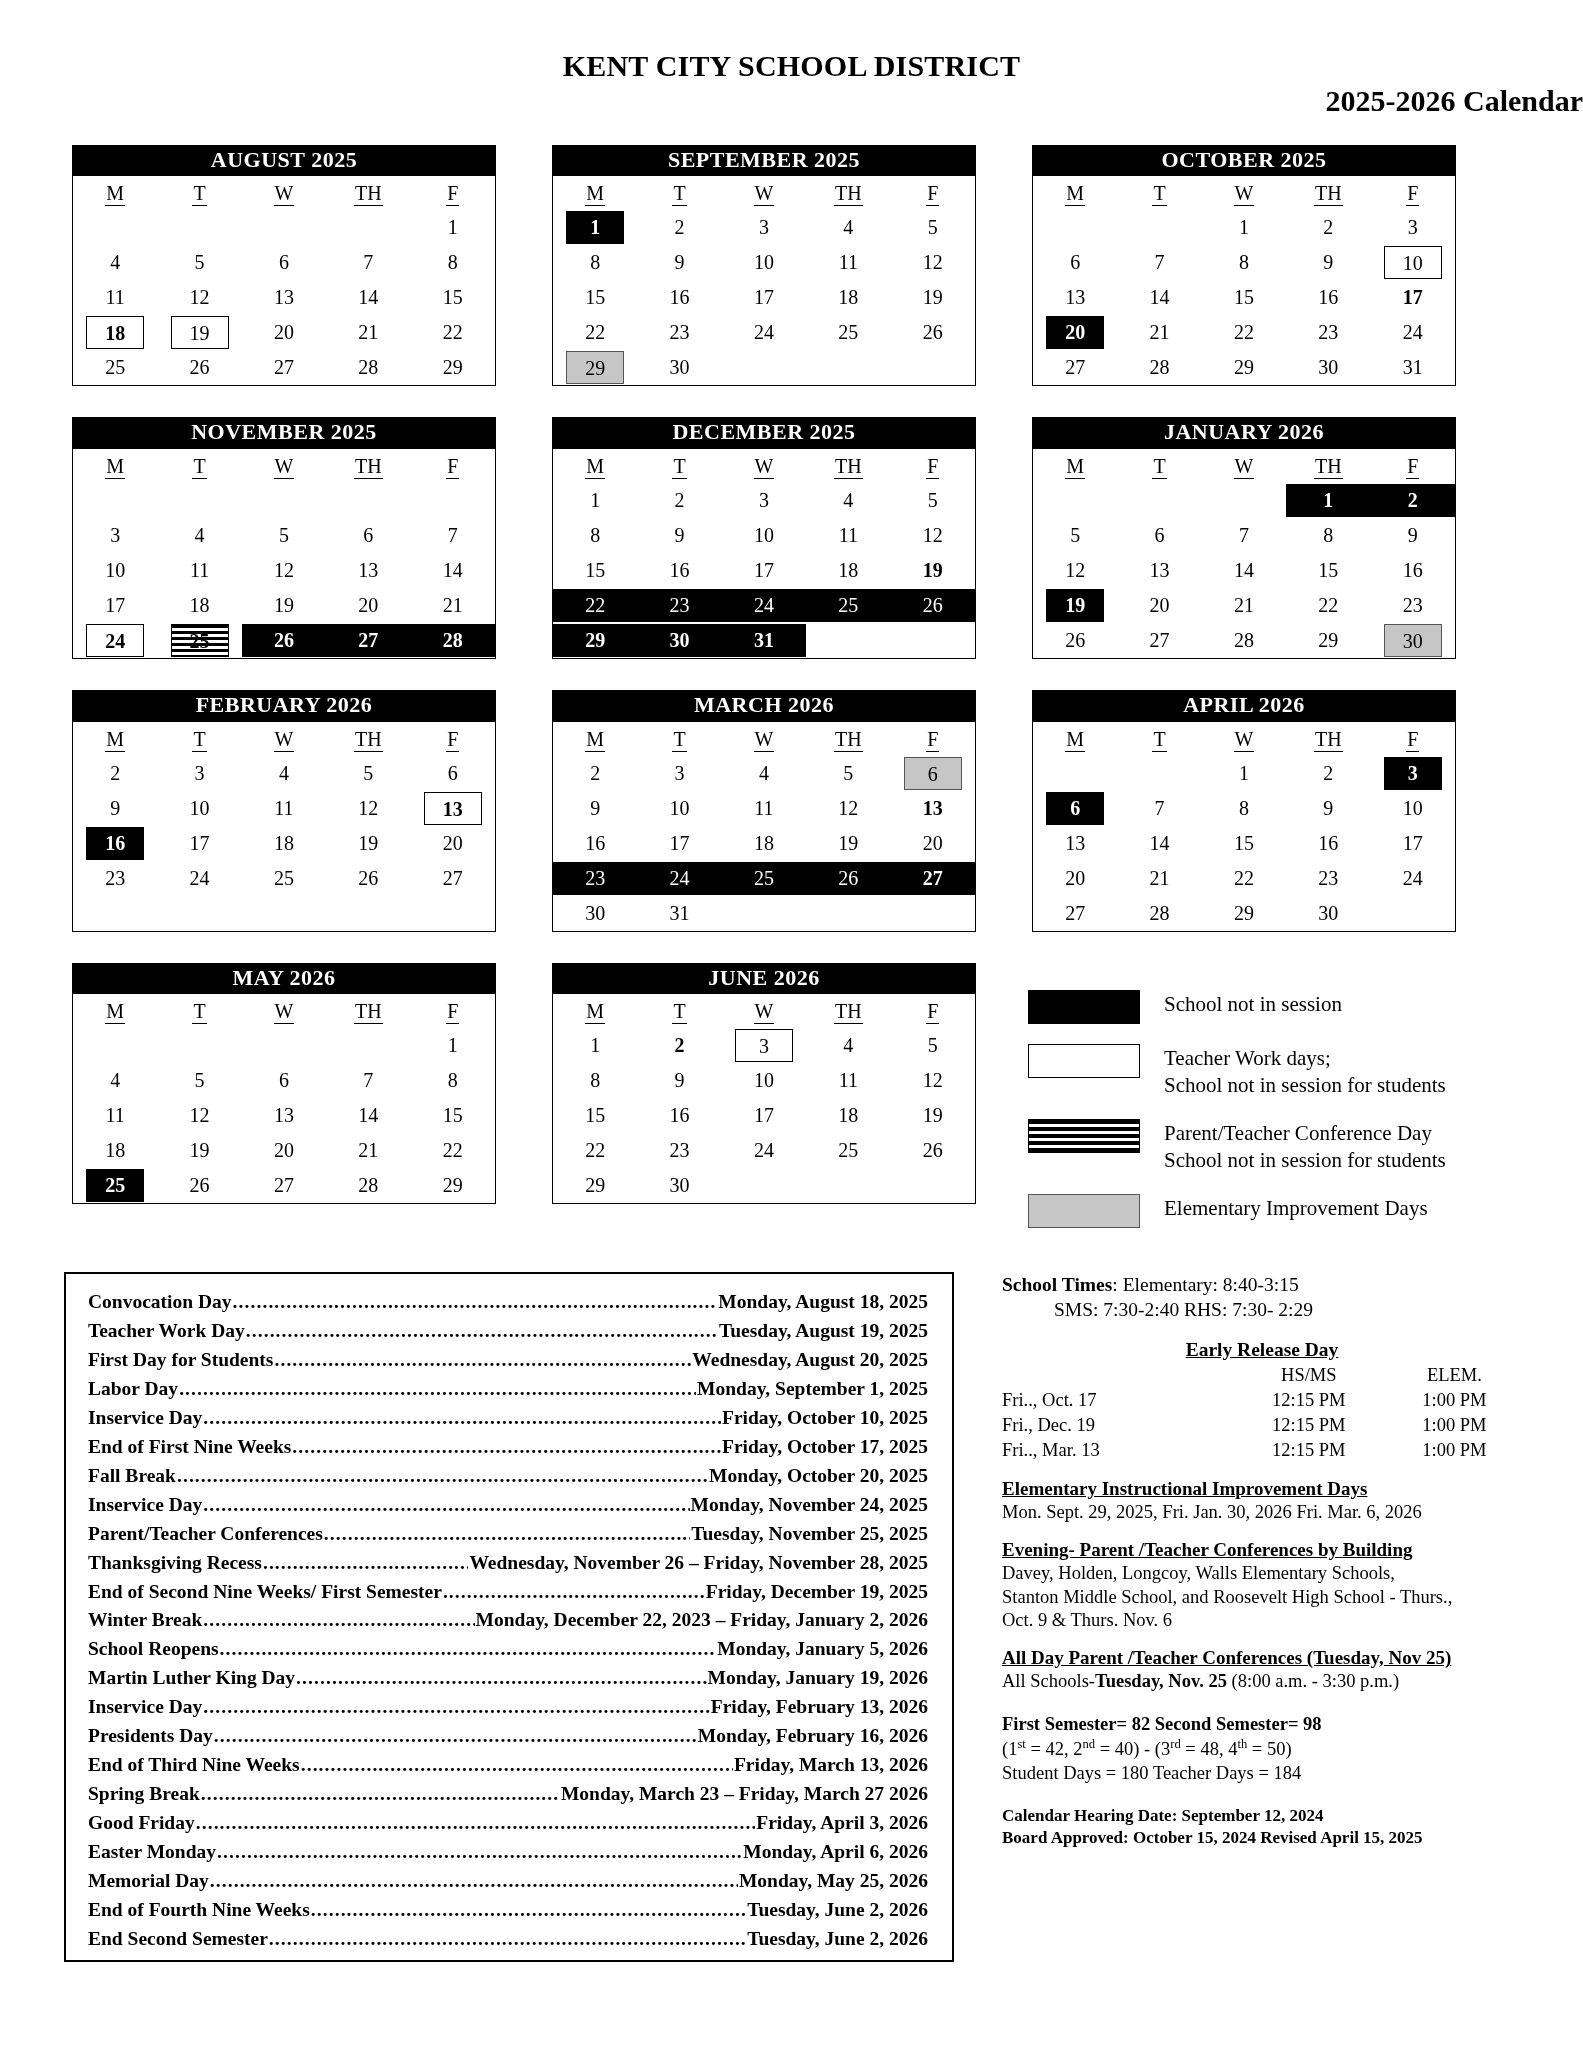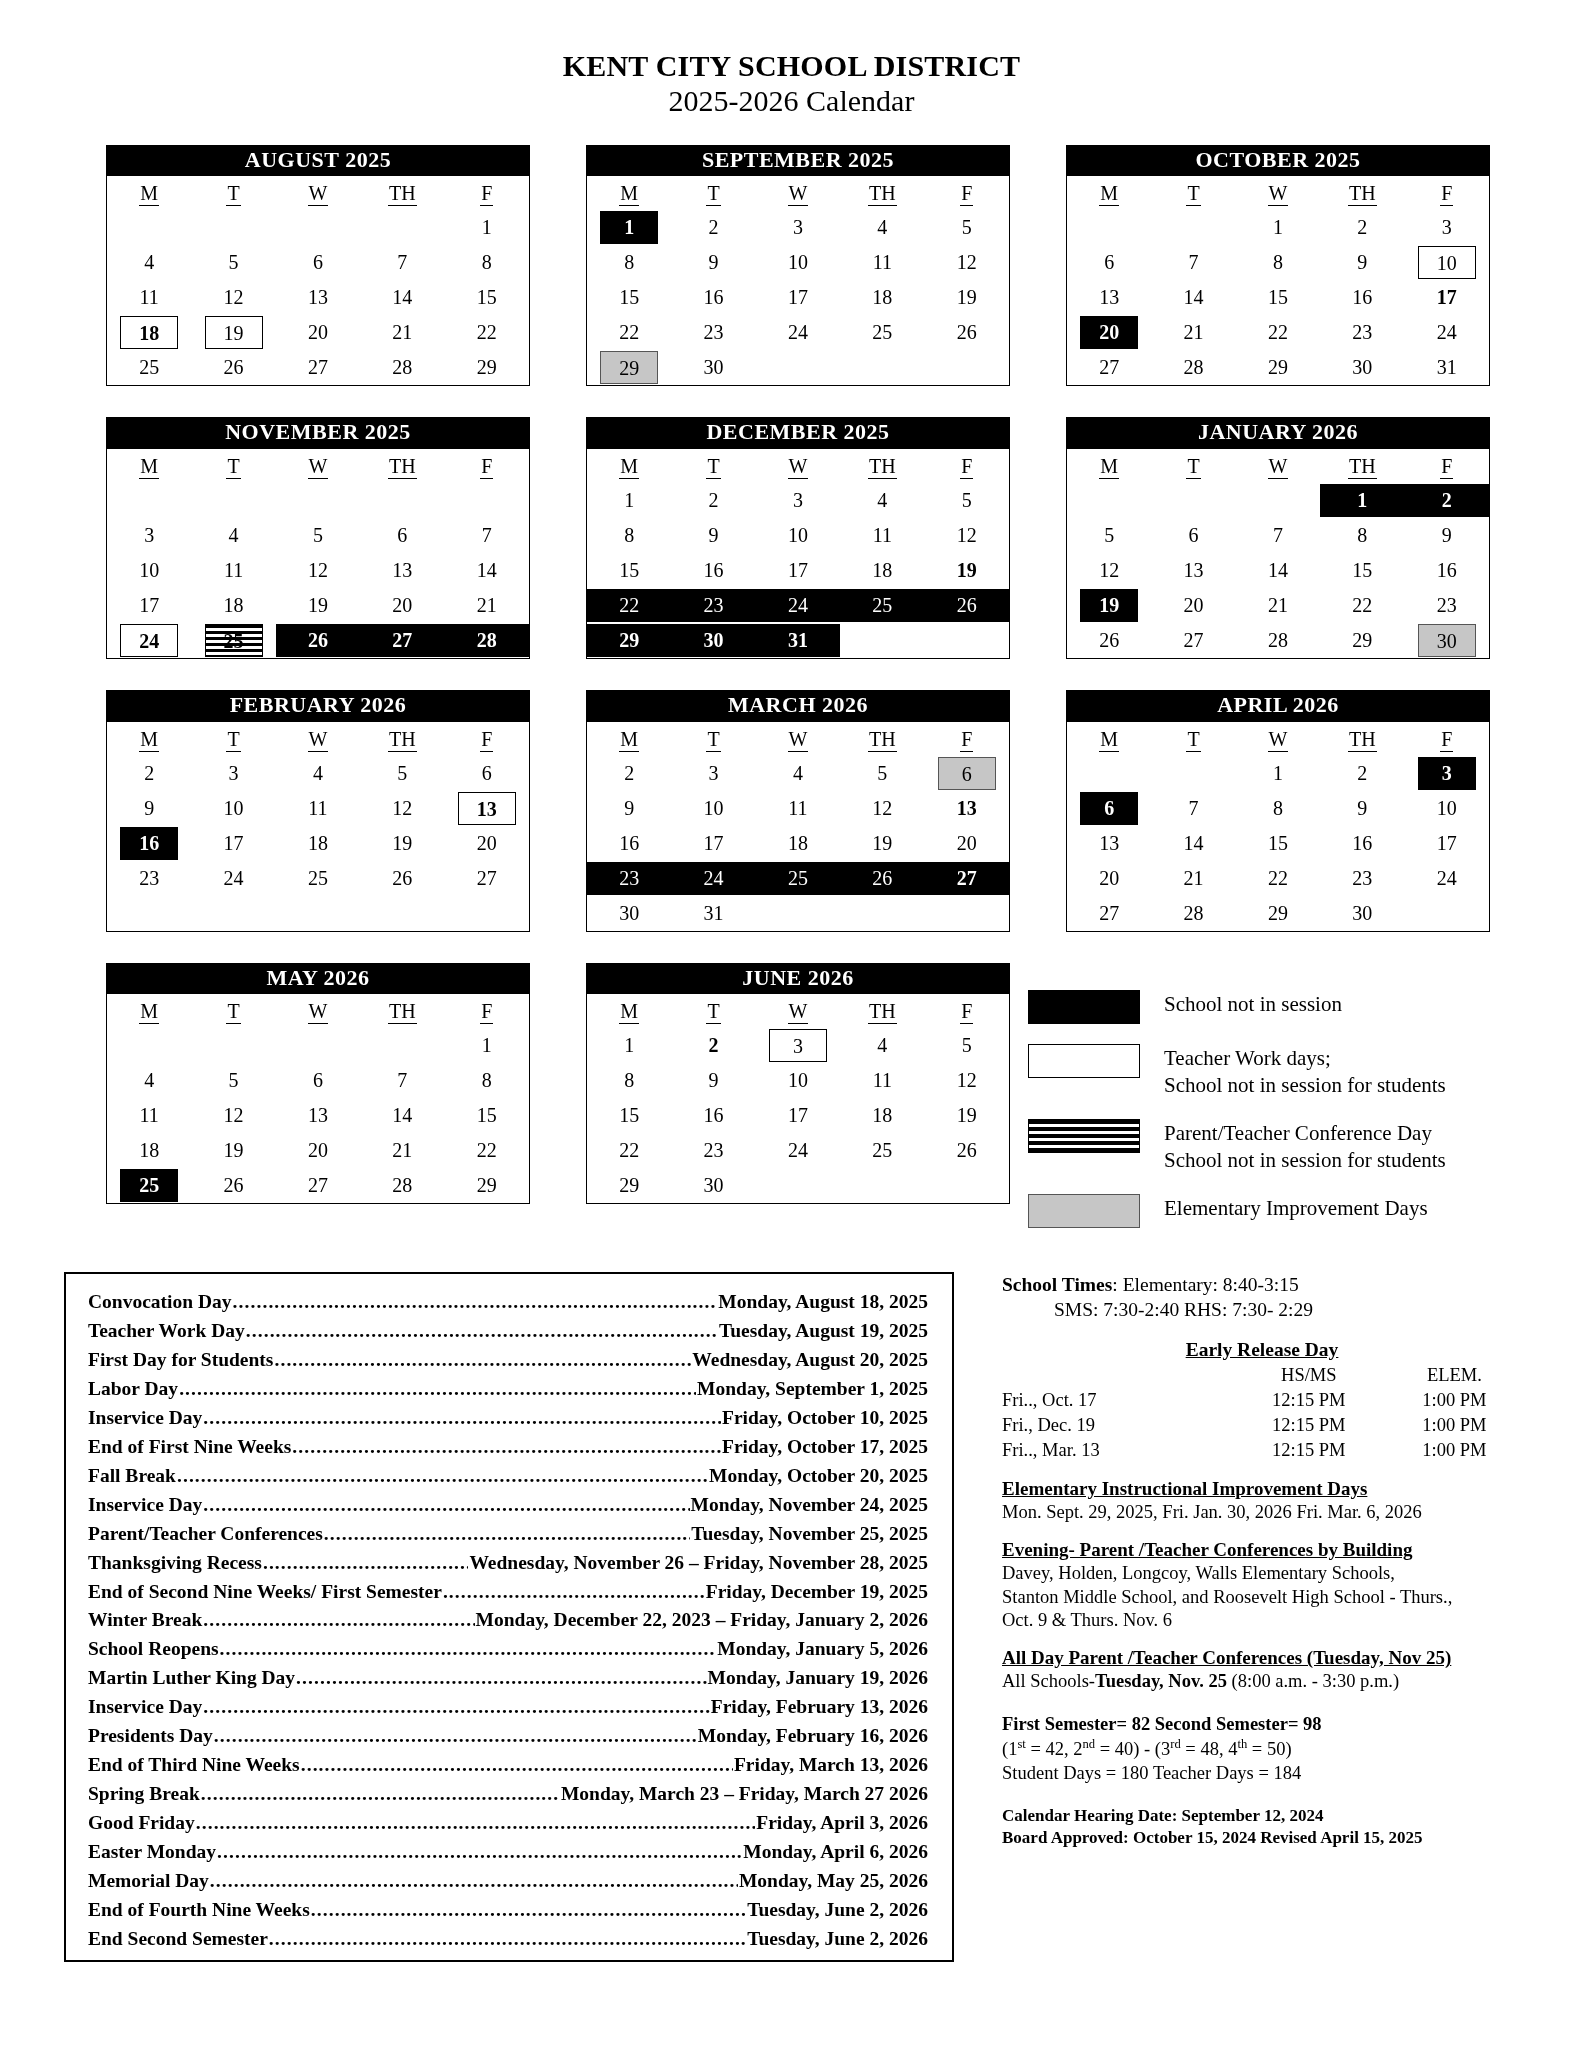--- a/index.html
+++ b/index.html
@@ -9,25 +9,25 @@
     background:#ffffff;
     font-family:"Liberation Serif", serif;
     color:#000;
     overflow:hidden;
   }
   .page { position:relative; width:1583px; height:2048px; padding:0; }
 
   
   .title-block { text-align:center; padding-top:48px; }
   .title-line1 { font-size:30px; font-weight:bold; letter-spacing:0.2px; line-height:1.18; }
-  .title-line2 { font-size:30px; font-weight:normal; line-height:1.18; }
+  .title-line2 { font-size:30px; font-weight:bold; line-height:1.18;text-align:right; }
 
   
   .months-area { position:relative; margin:26px 0 0 0; padding:0 55px 0 72px; }
-  .month-row { display:flex; gap:56px; margin-bottom:31px;margin-left:34px; }
+  .month-row { display:flex; gap:56px; margin-bottom:31px; }
   .month { width:424px; }
   .month.spacer { visibility:hidden; }
 
   .month-head {
     background:#000; color:#fff;
     text-align:center;
     font-size:22px; font-weight:bold;
     letter-spacing:0.5px;
     padding:3px 0 4px 0;
     line-height:1.12;

